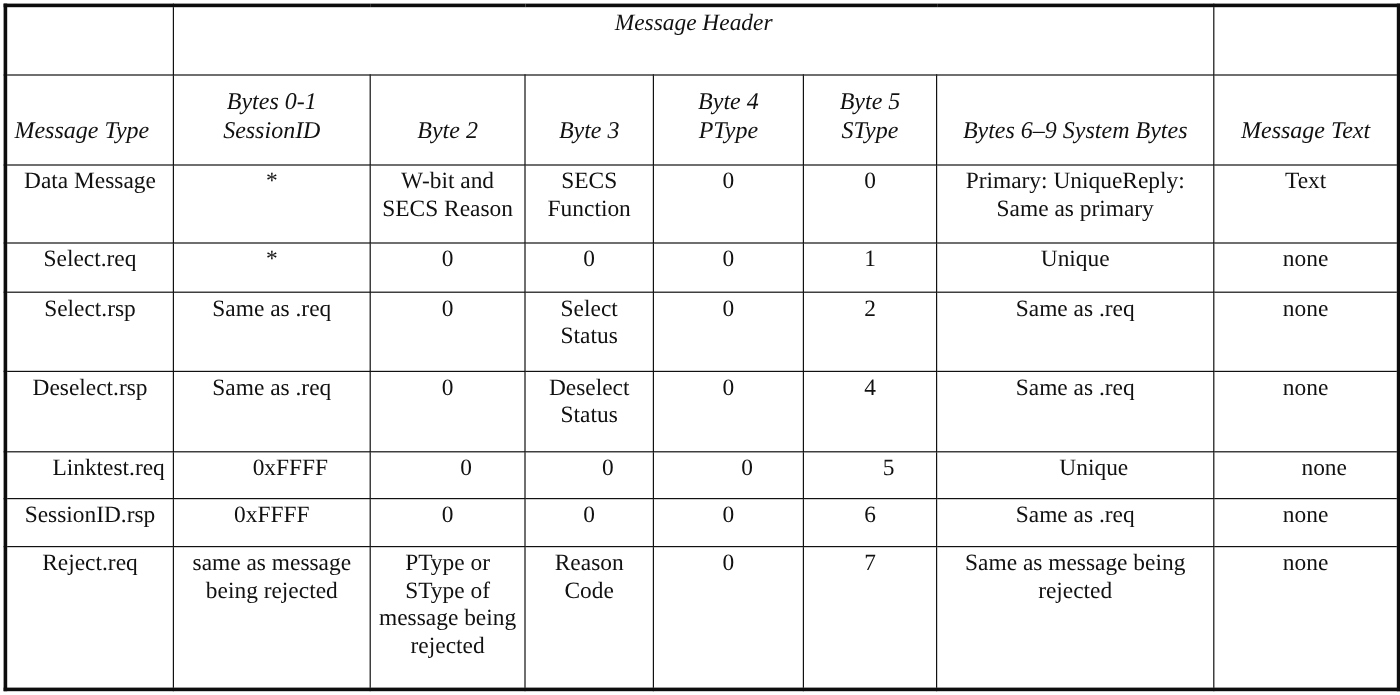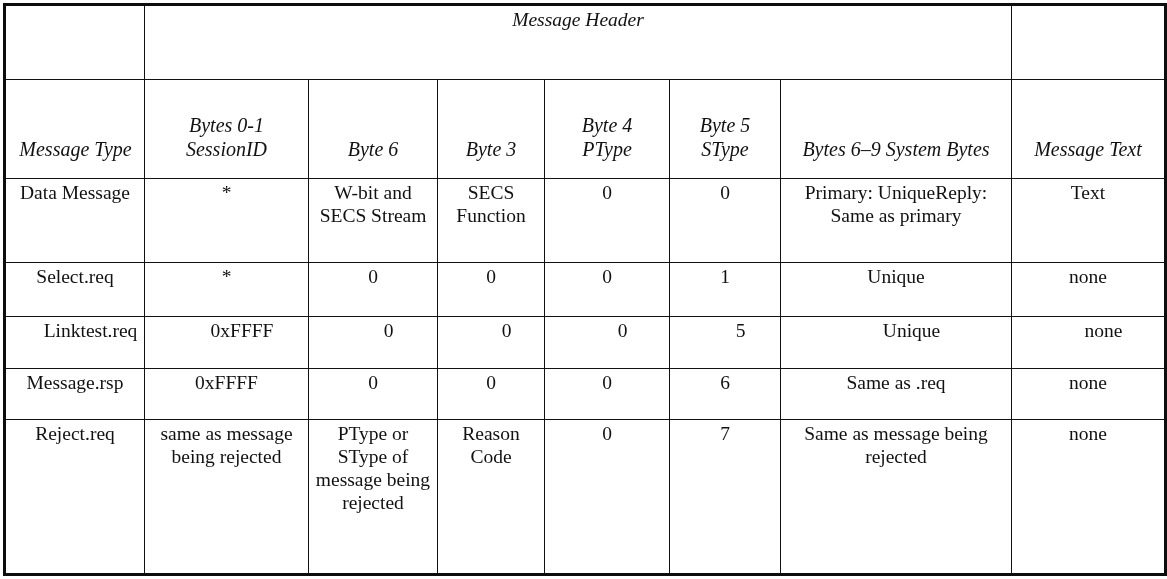--- a/index.html
+++ b/index.html
@@ -68,21 +68,21 @@
   }
 
   tr.row-colheads td {
     font-style: italic;
     font-size: 20px;
     vertical-align: bottom;
     padding-bottom: 16px;
     height: 72px;
     text-align: center;
   }
-  tr.row-colheads td.lead { text-align: center; padding-left: 6px; }
+  tr.row-colheads td.lead { text-align: left; padding-left: 6px; }
 
   
   td.lead { text-align: left; padding-left: 6px; }
   td.sysbytes { text-align: left; padding-left: 7px; }
 
   tr.r-data    td { height: 62px; margin-top: 21px; }
   tr.r-selreq  td { height: 39px; }
   tr.r-selrsp  td { height: 63px; }
   tr.r-deselreq td { height: 39px; }
   tr.r-deselrsp td { height: 63px; }
@@ -112,72 +112,92 @@
         <td class="merged-header" colspan="6">Message Header</td>
         <td></td>
       </tr>
 
       <tr class="row-colheads">
         <td class="lead">Message Type</td>
         <td>
           <span>Bytes 0-1</span><br>
           <span>SessionID</span>
         </td>
-        <td>Byte 6</td>
+        <td>Byte 2</td>
         <td>Byte 3</td>
         <td>
           <span>Byte 4</span><br>
           <span>PType</span>
         </td>
         <td>
           <span>Byte 5</span><br>
           <span>SType</span>
         </td>
         <td>Bytes 6–9 System Bytes</td>
         <td>Message Text</td>
       </tr>
 
       <tr class="r-data">
         <td class="lead">Data Message</td>
         <td>*</td>
-        <td>W-bit and SECS Stream</td>
+        <td>W-bit and SECS Reason</td>
         <td>SECS Function</td>
         <td>0</td>
         <td>0</td>
         <td class="sysbytes">Primary: UniqueReply: Same as primary</td>
         <td>Text</td>
       </tr>
 
       <tr class="r-selreq">
         <td class="lead">Select.req</td>
         <td>*</td>
         <td>0</td>
         <td>0</td>
         <td>0</td>
         <td>1</td>
         <td class="sysbytes">Unique</td>
         <td>none</td>
       </tr>
 
-
-
+      <tr class="r-selrsp">
+        <td class="lead">Select.rsp</td>
+        <td>Same as .req</td>
+        <td>0</td>
+        <td>Select Status</td>
+        <td>0</td>
+        <td>2</td>
+        <td class="sysbytes">Same as .req</td>
+        <td>none</td>
+      </tr>
+
+
+      <tr class="r-deselrsp">
+        <td class="lead">Deselect.rsp</td>
+        <td>Same as .req</td>
+        <td>0</td>
+        <td>Deselect Status</td>
+        <td>0</td>
+        <td>4</td>
+        <td class="sysbytes">Same as .req</td>
+        <td>none</td>
+      </tr>
 
       <tr class="r-lnkreq">
         <td class="lead">Linktest.req</td>
         <td>0xFFFF</td>
         <td>0</td>
         <td>0</td>
         <td>0</td>
         <td>5</td>
         <td class="sysbytes">Unique</td>
         <td>none</td>
       </tr>
 
       <tr class="r-lnkrsp">
-        <td class="lead">Message.rsp</td>
+        <td class="lead">SessionID.rsp</td>
         <td>0xFFFF</td>
         <td>0</td>
         <td>0</td>
         <td>0</td>
         <td>6</td>
         <td class="sysbytes">Same as .req</td>
         <td>none</td>
       </tr>
 
       <tr class="r-reject">

